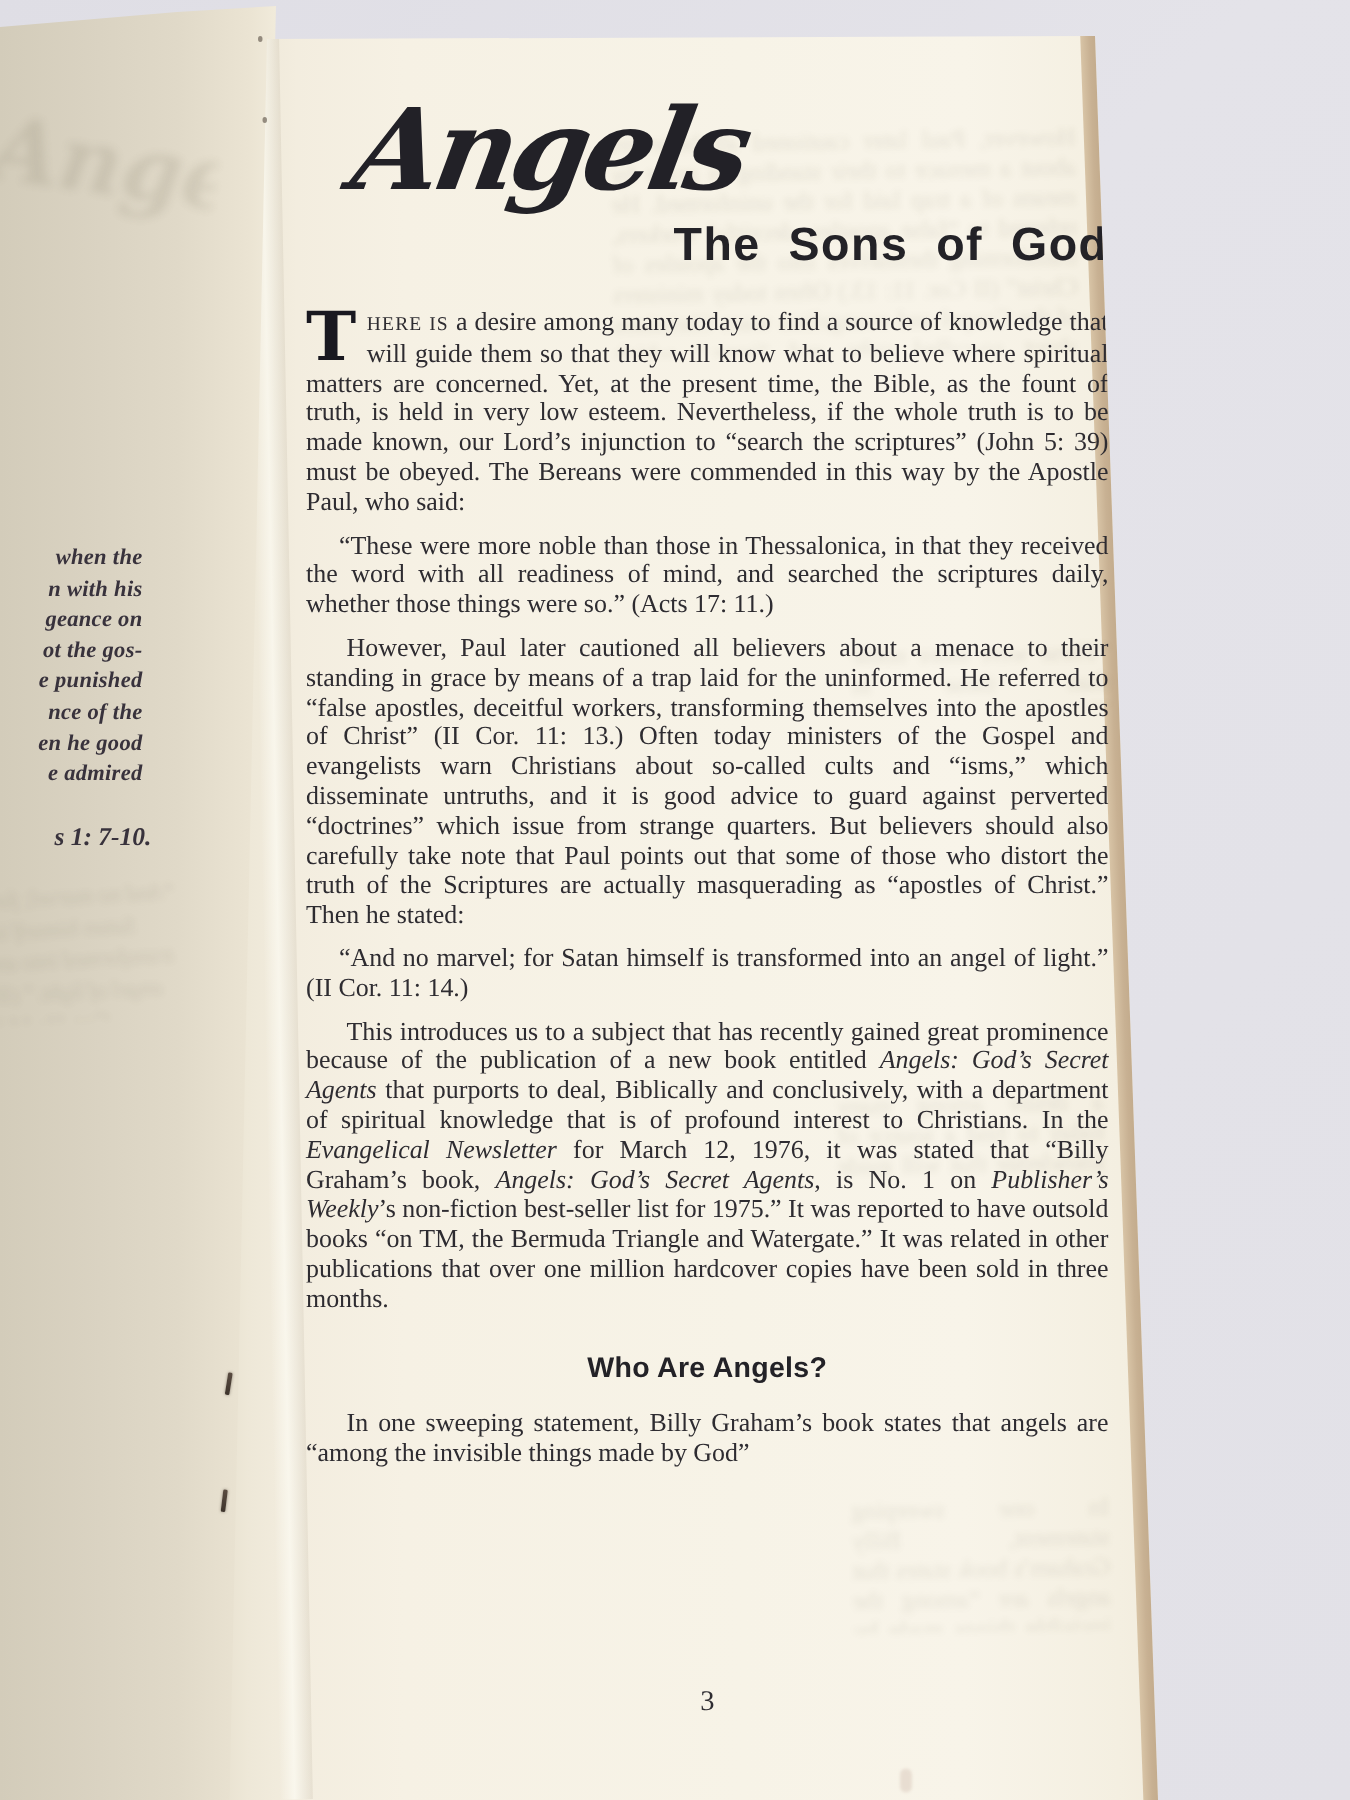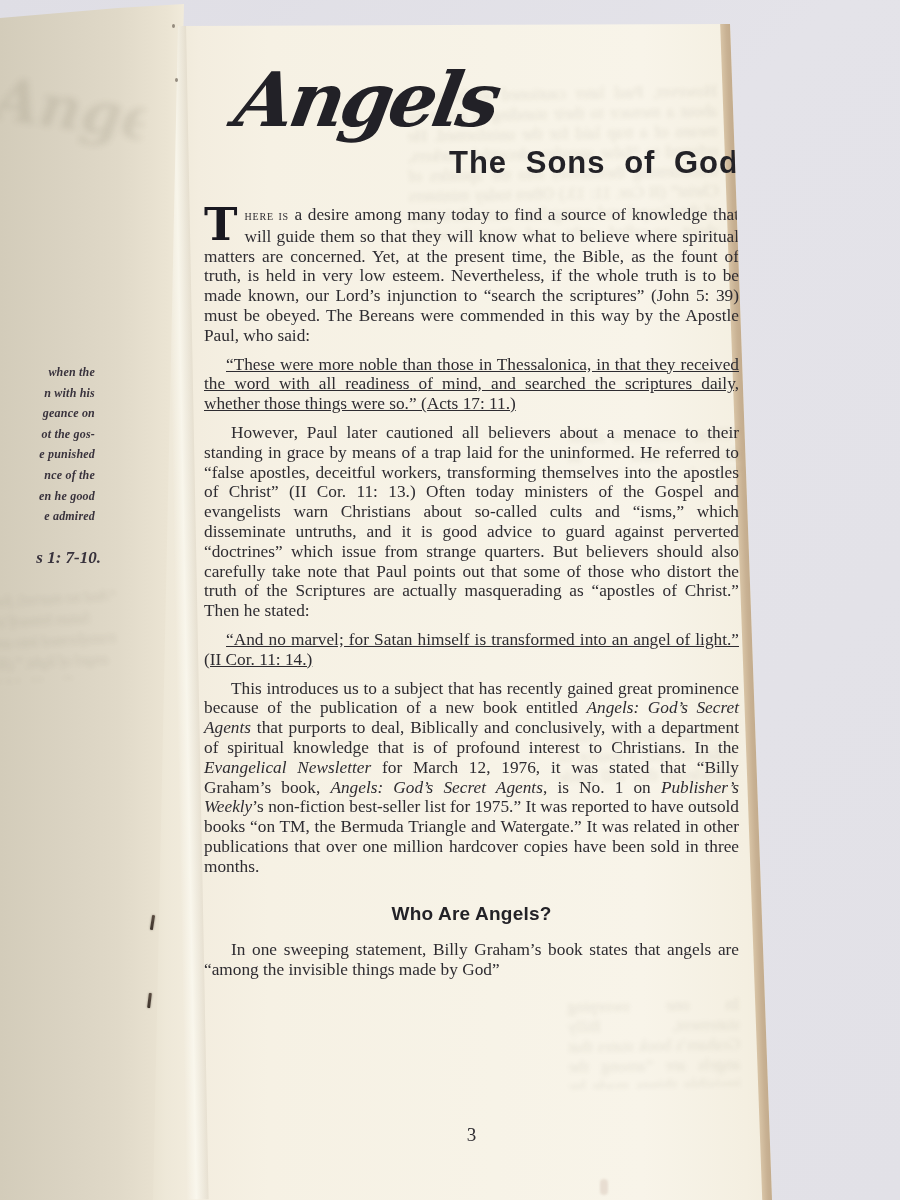--- a/index.html
+++ b/index.html
@@ -8,21 +8,21 @@
 
   
   .left-page{
     position:absolute;left:0;top:0;width:190px;height:1200px;
     clip-path:polygon(0 18px,118px 8px,184px 4px,154px 1200px,0 1200px);
     background:linear-gradient(90deg,#d3ccba 0%,#dad3c2 35%,#e0d9c8 62%,#ebe4d3 88%,#f1ebdb 97%,#e8e1d0 100%);
   }
   .left-frag{
     position:absolute;left:0;top:362px;width:95px;text-align:right;
     font-family:"Liberation Serif",serif;font-style:italic;font-weight:bold;
-    font-size:12px;line-height:20.6px;color:#38323c;letter-spacing:.2px;
+    font-size:15px;line-height:20.6px;color:#38323c;letter-spacing:.2px;
   }
   .left-cite{
     position:absolute;left:4px;top:548px;width:97px;text-align:right;
     font-family:"Liberation Serif",serif;font-style:italic;font-weight:bold;
     font-size:17px;color:#38323c;
   }
   .left-ghost-title{
     position:absolute;left:-18px;top:78px;width:150px;height:240px;
     font-family:"DejaVu Serif",serif;font-style:italic;font-weight:bold;font-size:58px;line-height:60px;
     color:#7d7661;opacity:.16;filter:blur(3px);transform:rotate(8deg);
@@ -64,26 +64,26 @@
     font-size:75px;line-height:76px;letter-spacing:-4px;color:#222127;
     transform:skewX(-10deg);transform-origin:left bottom;width:430px;
   }
   .subtitle{
     margin-top:6px;text-align:right;
     font-family:"Liberation Sans",sans-serif;font-weight:700;
     font-size:31px;line-height:37px;letter-spacing:1px;word-spacing:9px;color:#232227;
   }
   .para{margin:9px 0 0 0;text-align:justify;text-indent:27px;}
   .para.first{margin-top:24px;text-indent:0;}
-  .quote{margin:9px 0 0 0;text-align:justify;text-indent:22px;text-decoration:underline;}
+  .quote{margin:9px 0 0 0;text-align:justify;text-indent:22px;}
   .dropcap{
     float:left;font-family:"DejaVu Serif",serif;font-weight:bold;
     font-size:45px;line-height:38px;color:#191820;margin:1px 7px 0 0;
   }
-  .smallcaps{font-size:10px;letter-spacing:.8px;}
+  .smallcaps{font-size:13px;letter-spacing:.8px;}
   .section-heading{
     margin:27px 0 17px 0;text-align:center;
     font-family:"Liberation Sans",sans-serif;font-weight:bold;font-size:19px;color:#232227;
     letter-spacing:.2px;
   }
   .para.after-heading{margin-top:3px;}
   .page-number{
     position:absolute;left:64px;top:1100px;width:535px;text-align:center;
     font-size:19px;color:#2e2c31;
   }

